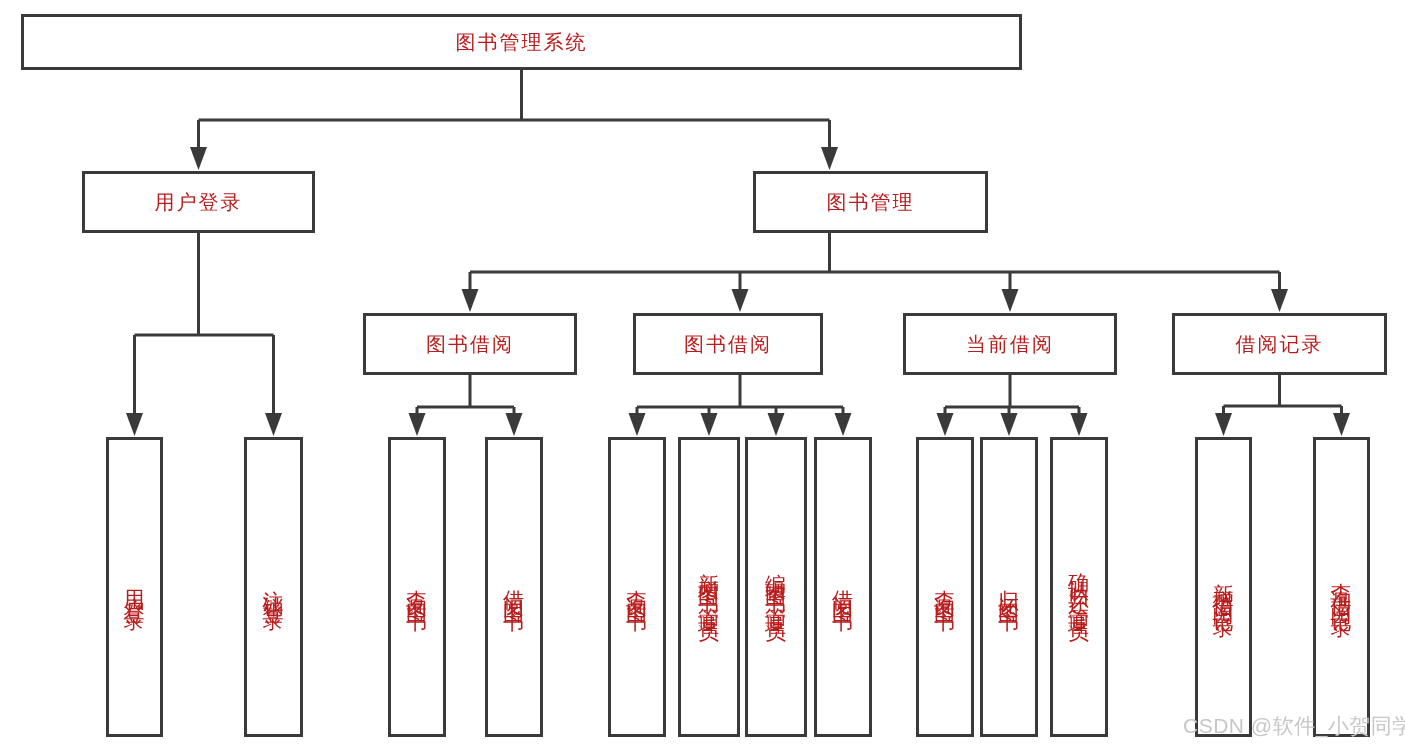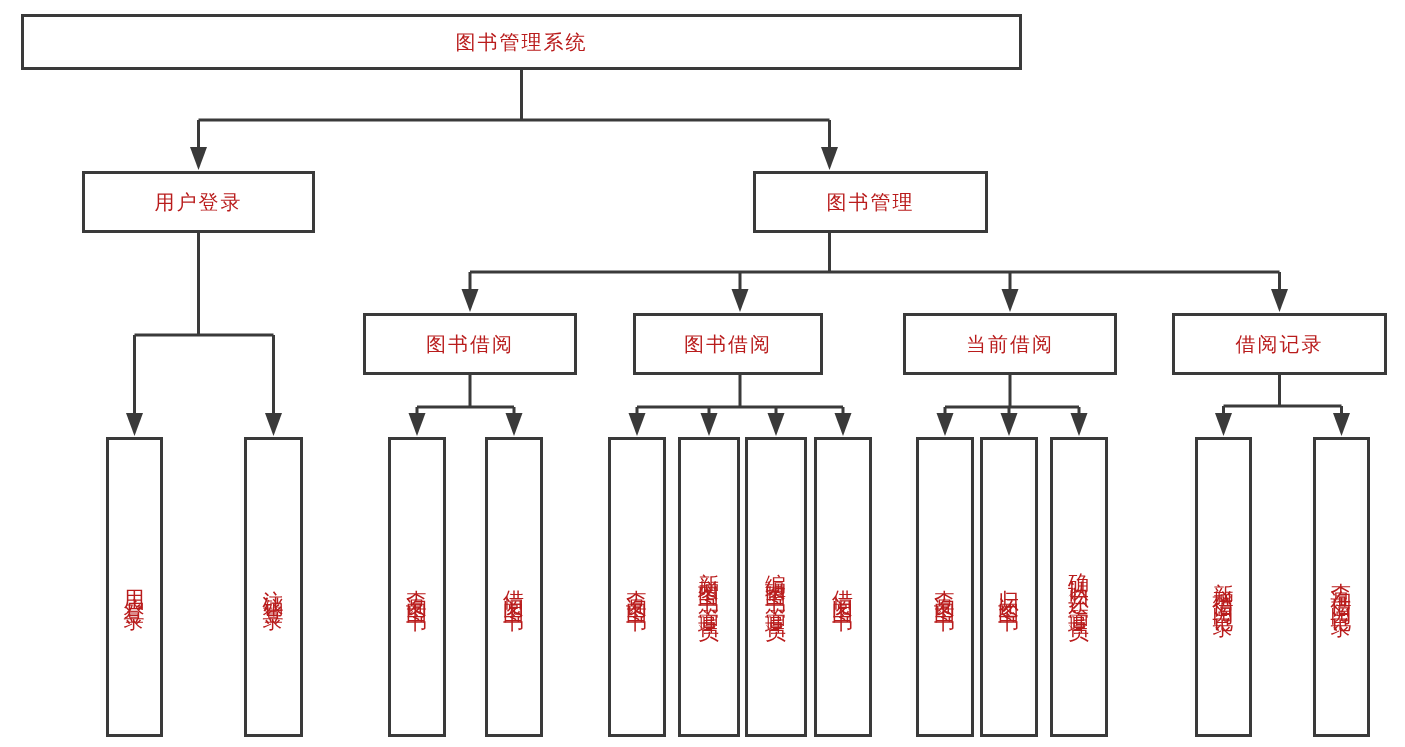--- a/index.html
+++ b/index.html
@@ -130,14 +130,15 @@
   <div class="box v" style="left:745px; top:437px; width:62px; height:300px;">编辑图书（管理员）</div>
   <div class="box v" style="left:814px; top:437px; width:58px; height:300px;">借阅图书</div>
 
   <div class="box v" style="left:916px; top:437px; width:58px; height:300px;">查询图书</div>
   <div class="box v" style="left:980px; top:437px; width:58px; height:300px;">归还图书</div>
   <div class="box v" style="left:1050px; top:437px; width:58px; height:300px;">确认归还（管理员）</div>
 
   <div class="box v" style="left:1195px; top:437px; width:57px; height:300px;">新增借阅记录</div>
   <div class="box v" style="left:1313px; top:437px; width:57px; height:300px;">查询借阅记录</div>
 
+  <div id="watermark">CSDN @软件_小贺同学</div>
 
 </div>
 
 </body></html>

